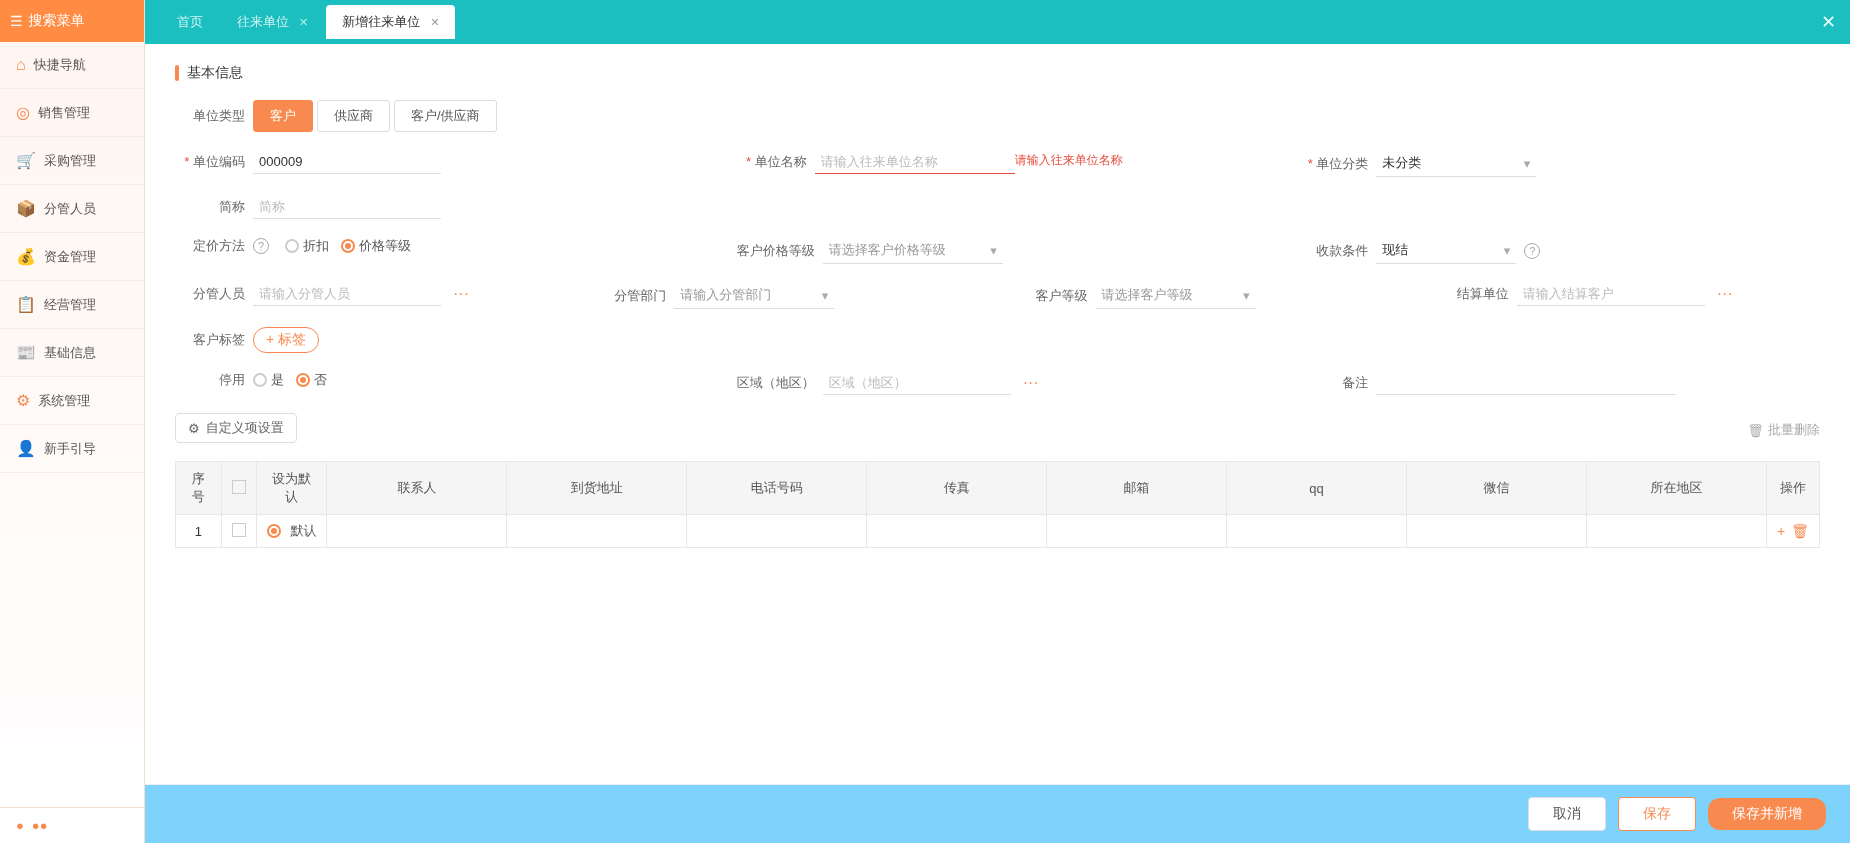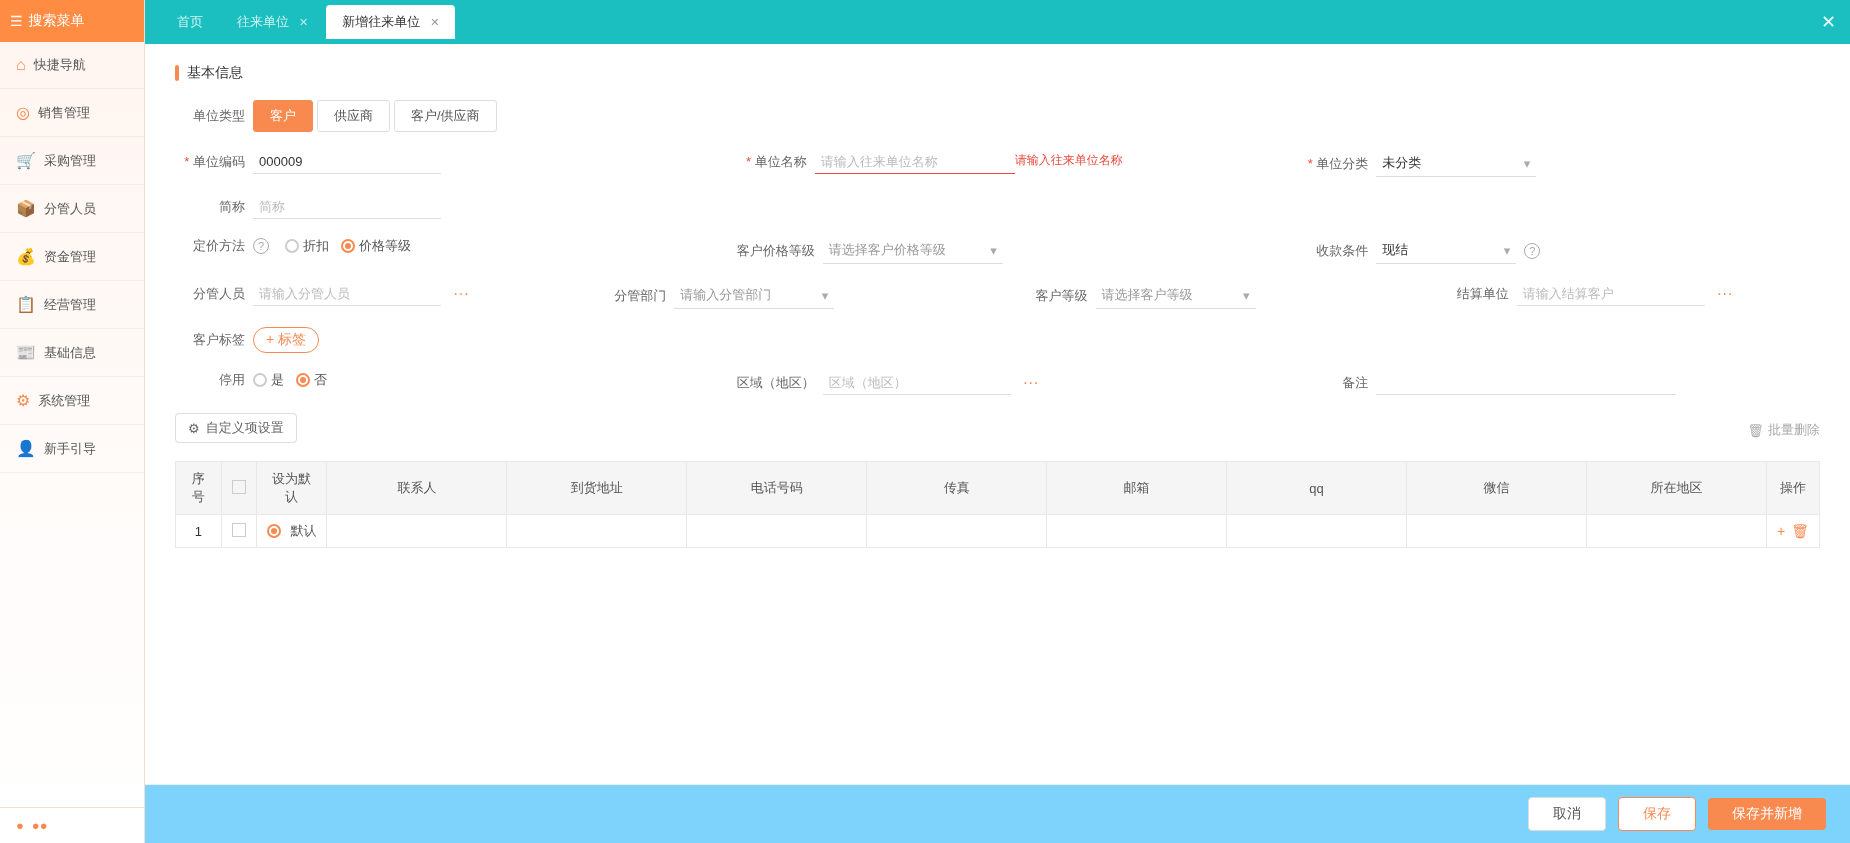--- a/index.html
+++ b/index.html
@@ -349,21 +349,21 @@
       border: 1px solid #f88a50;
       border-radius: 4px;
       background: #fff;
       color: #f88a50;
       cursor: pointer;
       font-size: 14px;
     }
     .btn-save-new {
       padding: 7px 24px;
       border: none;
-      border-radius: 4px;
+      border-radius: 12px;
       background: #f88a50;
       color: #fff;
       cursor: pointer;
       font-size: 14px;
     }
 
     .divider-field { margin: 0 20px; }
   </style>
 </head>
 <body>

